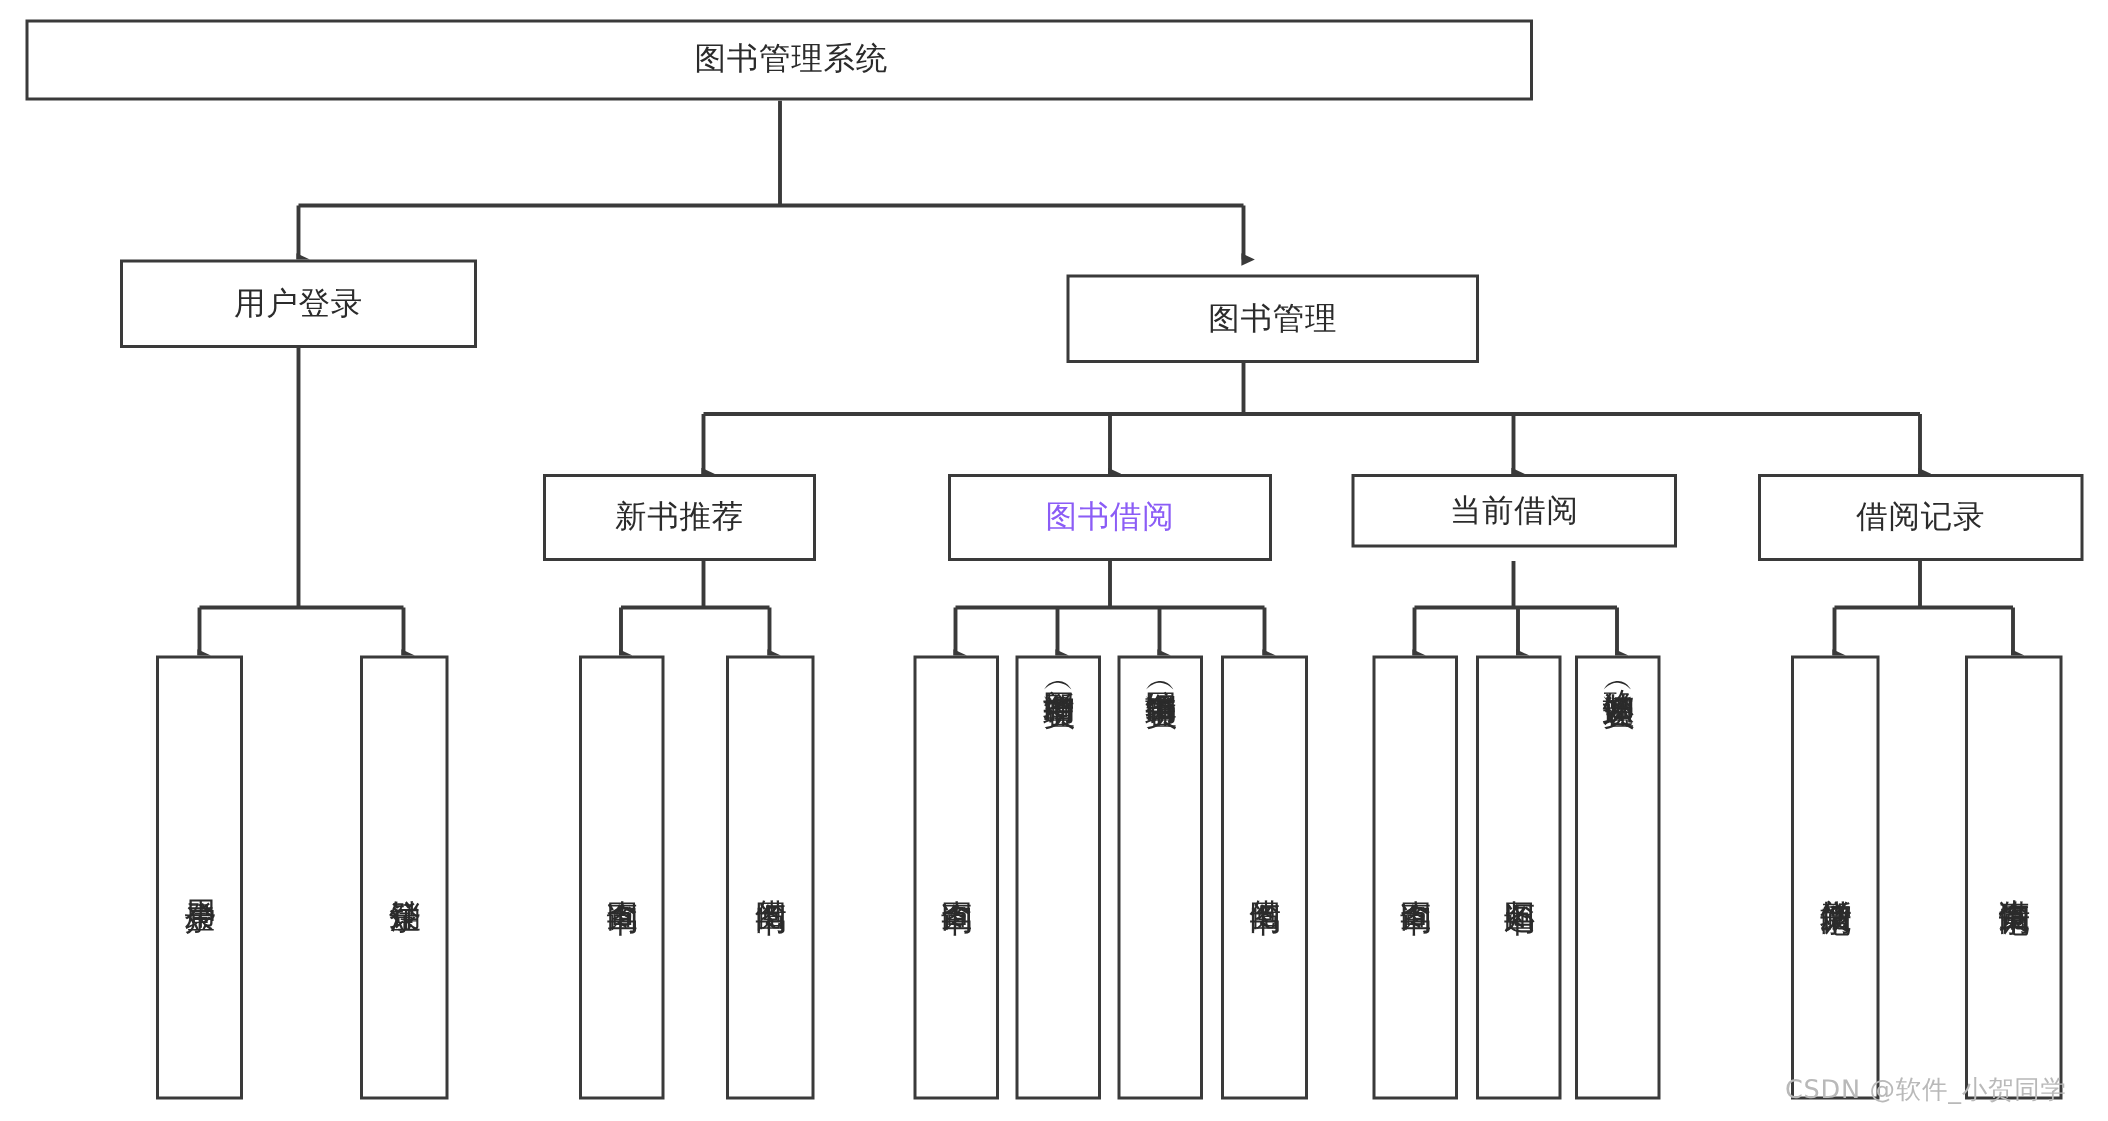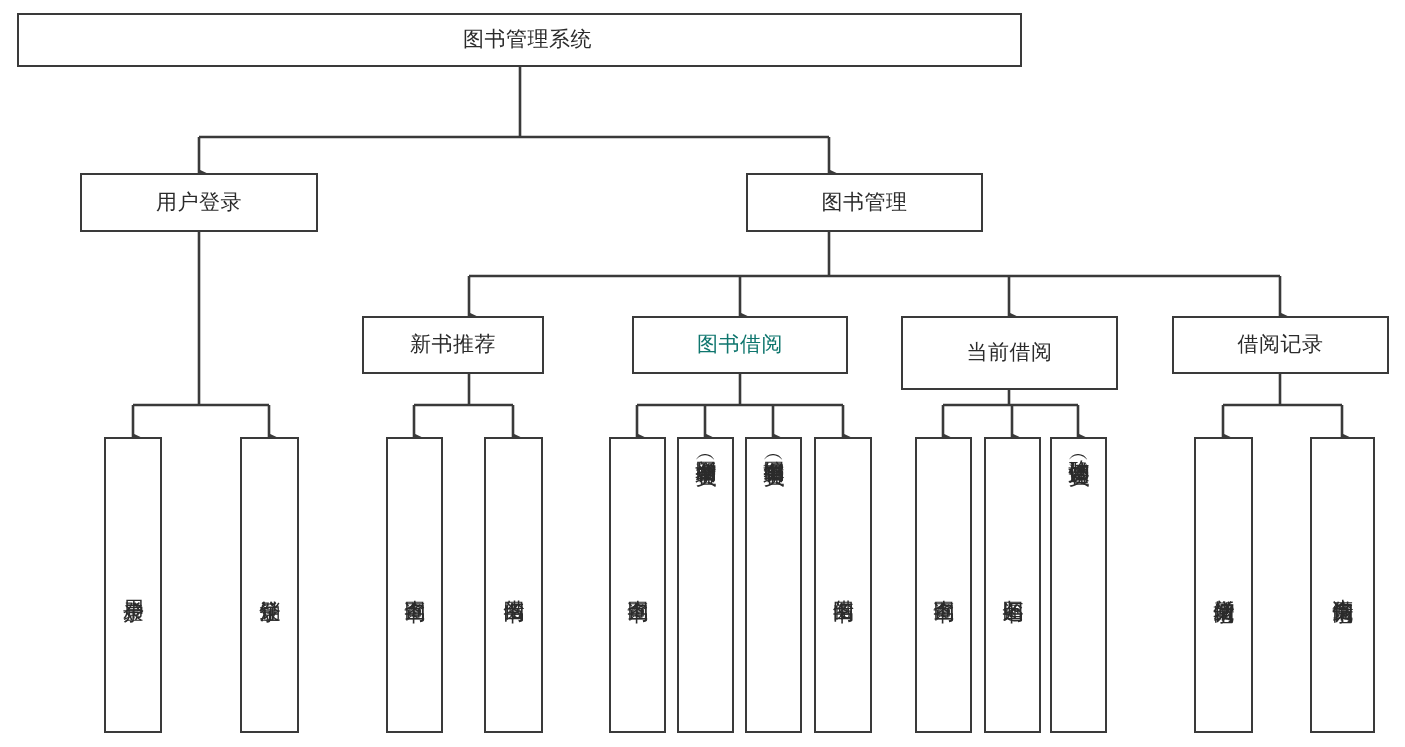--- a/index.html
+++ b/index.html
@@ -123,30 +123,30 @@
       </g>
   </svg>
 
   <div id="nodes-layer">
       <div class="node-box root-node" style="left: 17px; top: 13px; width: 1005px; height: 54px; border-color: rgb(58, 58, 58);">
         <span class="node-label-h" style="color: rgb(43, 43, 43);">图书管理系统</span>
       </div>
       <div class="node-box" style="left: 80px; top: 173px; width: 238px; height: 59px; border-color: rgb(58, 58, 58);">
         <span class="node-label-h" style="color: rgb(43, 43, 43);">用户登录</span>
       </div>
-      <div class="node-box" style="left: 711px; top: 173px; width: 237px; height: 59px; border-color: rgb(58, 58, 58); margin-left: 35px;">
+      <div class="node-box" style="left: 711px; top: 183px; width: 275px; height: 59px; border-color: rgb(58, 58, 58);">
         <span class="node-label-h" style="color: rgb(43, 43, 43);">图书管理</span>
       </div>
       <div class="node-box" style="left: 362px; top: 316px; width: 182px; height: 58px; border-color: rgb(58, 58, 58);">
         <span class="node-label-h" style="color: rgb(43, 43, 43);">新书推荐</span>
       </div>
       <div class="node-box" style="left: 632px; top: 316px; width: 216px; height: 58px; border-color: rgb(58, 58, 58);">
-        <span class="node-label-h" style="color: #0f766e;">图书借阅</span>
+        <span class="node-label-h" style="color: #8b5cf6;">图书借阅</span>
       </div>
-      <div class="node-box" style="left: 901px; top: 316px; width: 217px; height: 74px; border-color: rgb(58, 58, 58);">
+      <div class="node-box" style="left: 901px; top: 316px; width: 217px; height: 49px; border-color: rgb(58, 58, 58);">
         <span class="node-label-h" style="color: rgb(43, 43, 43);">当前借阅</span>
       </div>
       <div class="node-box" style="left: 1172px; top: 316px; width: 217px; height: 58px; border-color: rgb(58, 58, 58);">
         <span class="node-label-h" style="color: rgb(43, 43, 43);">借阅记录</span>
       </div>
       <div class="node-box leaf-box" style="left: 104px; top: 437px; width: 58px; height: 296px; border-color: rgb(58, 58, 58);">
         <span class="node-label-v" style="color: rgb(43, 43, 43);">用户登录</span>
       </div>
       <div class="node-box leaf-box" style="left: 240px; top: 437px; width: 59px; height: 296px; border-color: rgb(58, 58, 58);">
         <span class="node-label-v" style="color: rgb(43, 43, 43);">注销登录</span>
@@ -179,14 +179,15 @@
         <span class="node-label-v" style="color: rgb(43, 43, 43);">确认归还（管理员）</span>
       </div>
       <div class="node-box leaf-box" style="left: 1194px; top: 437px; width: 59px; height: 296px; border-color: rgb(58, 58, 58);">
         <span class="node-label-v" style="color: rgb(43, 43, 43);">新增借阅记录</span>
       </div>
       <div class="node-box leaf-box" style="left: 1310px; top: 437px; width: 65px; height: 296px; border-color: rgb(58, 58, 58);">
         <span class="node-label-v" style="color: rgb(43, 43, 43);">查询借阅记录</span>
       </div>
     </div>
 
+  <div class="watermark" style="left: 1190px; top: 715px; color: rgb(185, 185, 185);">CSDN @软件_小贺同学</div>
 
 </div>
 
 </body></html>

